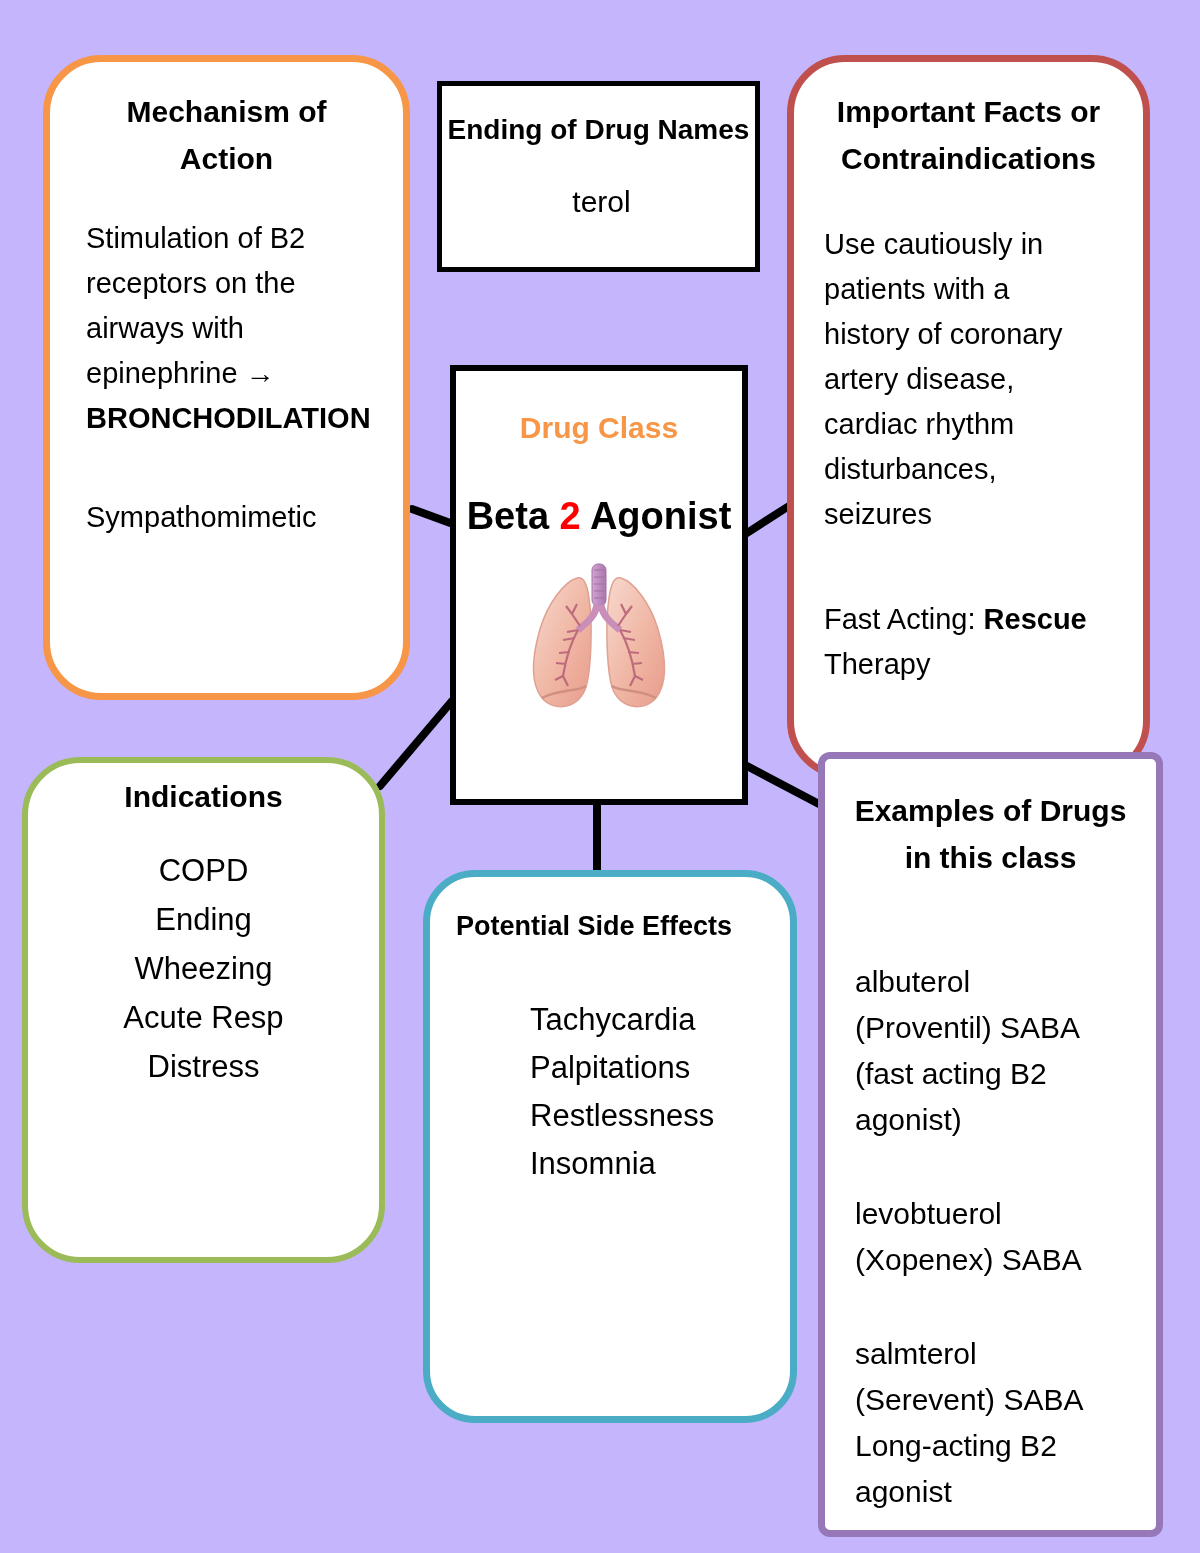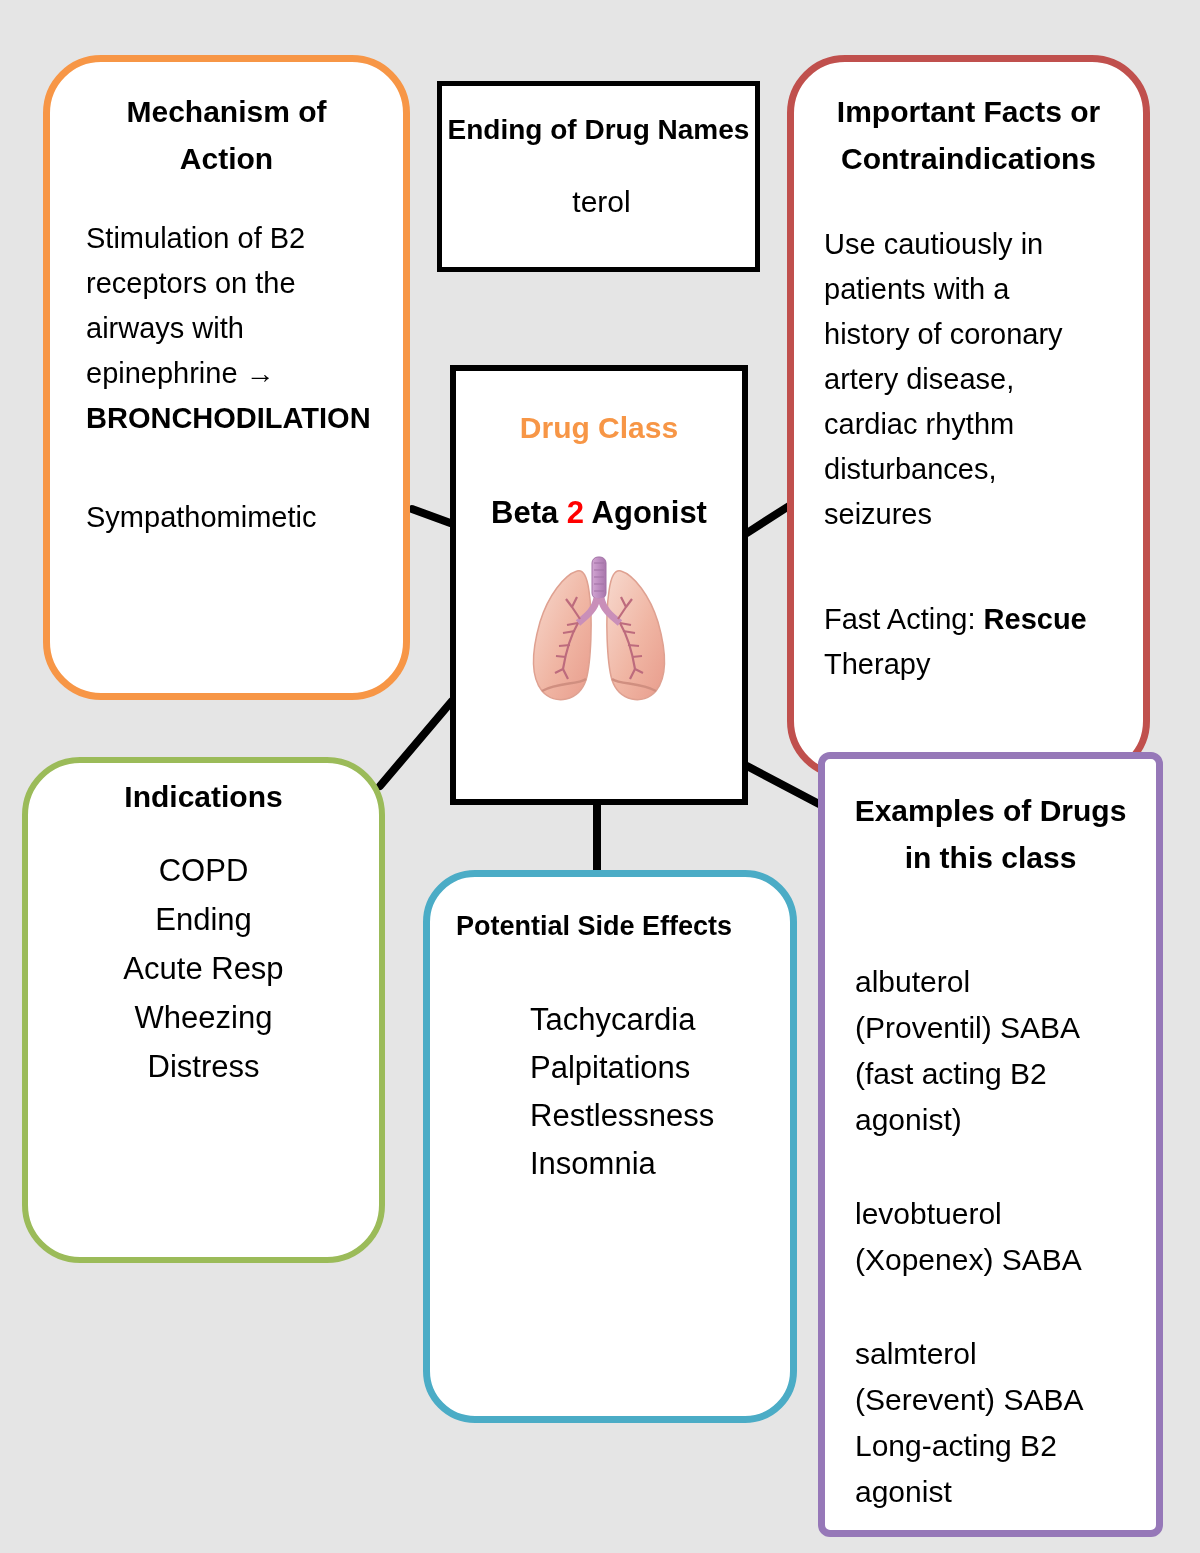--- a/index.html
+++ b/index.html
@@ -1,19 +1,19 @@
 <!DOCTYPE html>
 <html><head>
 <meta charset="utf-8">
 <style>
   * { margin:0; padding:0; box-sizing:border-box; }
   html,body { background:#ffffff; }
   body { font-family:"Liberation Sans","DejaVu Sans",sans-serif; color:#000; }
   .canvas {
-    position:relative; width:1200px; height:1553px; background:#e5e5e5;
+    position:relative; width:1200px; height:1553px; background:#c4b5fd;
     overflow:hidden;
   }
   .connectors { position:absolute; left:0; top:0; width:1200px; height:1553px; }
   .box { position:absolute; background:#ffffff; }
   .rounded { border-radius:58px; border:7px solid #888; }
   .rect { border:5px solid #000; }
 
   
   #box-mechanism { left:43px; top:55px; width:367px; height:645px; }
   #box-mechanism h2 { padding-top:26px; }
@@ -27,21 +27,21 @@
 
   
   #box-facts { left:787px; top:55px; width:363px; height:724px; }
   #box-facts h2 { padding-top:26px; }
   #box-facts .p1 { margin:60px 0 0 30px; }
   #box-facts .p2 { margin:40px 0 0 30px; }
 
   
   #box-drugclass { left:450px; top:365px; width:298px; height:440px; border-width:6px; }
   #box-drugclass .label { padding-top:40px; text-align:center; font-size:30px; font-weight:bold; }
-  #box-drugclass .name { margin-top:50px; text-align:center; font-size:31px; font-weight:bold; }
+  #box-drugclass .name { margin-top:50px; text-align:center; font-size:38px; font-weight:bold; }
   #box-drugclass .lungs-wrap { margin-top:24px; text-align:center; }
 
   
   #box-indications { left:22px; top:757px; width:363px; height:506px; border-width:6px; }
   #box-indications h2 { padding-top:10px; }
   #box-indications .list { margin-top:26px; }
   #box-indications .list div { text-align:center; font-size:31px; line-height:49px; }
 
   
   #box-sideeffects { left:423px; top:870px; width:374px; height:553px; border-radius:52px; }
@@ -151,22 +151,22 @@
       </svg>
     </div>
   </section>
 
   <section class="box rounded" id="box-indications" style="border-color: rgb(155, 187, 89);">
     <h2 class="box-title">Indications</h2>
     <div class="list">
 
     <div>COPD</div>
         <div>Ending</div>
+        <div>Wheezing</div>
         <div>Acute Resp</div>
-        <div>Wheezing</div>
         <div>Distress</div>
       </div>
   </section>
 
   <section class="box rounded" id="box-sideeffects" style="border-color: rgb(75, 172, 198);">
     <h2 class="box-title">Potential Side Effects</h2>
     <div class="list">
 
     <div>Tachycardia</div>
         <div>Palpitations</div>

